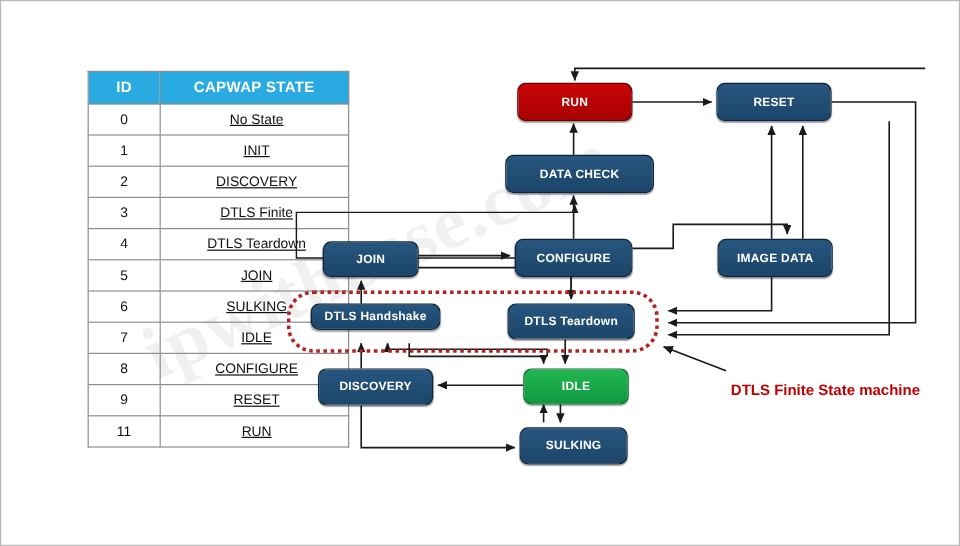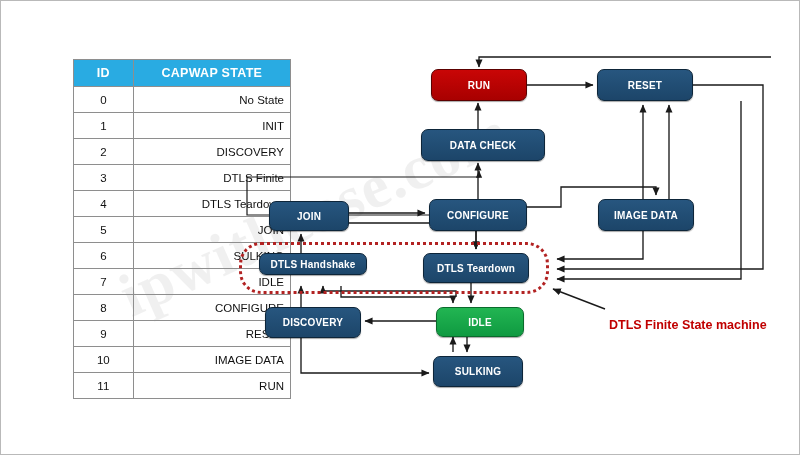--- a/index.html
+++ b/index.html
@@ -18,21 +18,21 @@
 
   
   #capwap-table{position:absolute;left:26px;top:58px;width:218px;
                 border-collapse:collapse;margin-left:46px;}
   #capwap-table th,#capwap-table td{
         border:1px solid #8e8e8e;height:26px;padding:0 6px;
         font-size:11.5px;color:#111;box-sizing:border-box;}
   #capwap-table th{background:#29abe2;color:#ffffff;font-weight:700;
         font-size:12.5px;text-align:center;letter-spacing:.3px;height:27px;}
   #capwap-table td.id-cell{width:60px;text-align:center;}
-  #capwap-table td.state-cell{width:158px;text-align:right;padding-left:10px;}
+  #capwap-table td.state-cell{width:158px;text-align:center;padding-left:10px;text-decoration:underline;}
 
   
   #diagram{position:absolute;left:0;top:0;width:800px;height:455px;}
   #wires{position:absolute;left:0;top:0;width:800px;height:455px;}
 
   .node{position:absolute;box-sizing:border-box;border-radius:7px;
         display:flex;align-items:center;justify-content:center;
         color:#ffffff;font-weight:700;letter-spacing:.2px;
         font-size:10px;text-align:center;
         border:1px solid #0d2539;
@@ -99,24 +99,20 @@
           <td class="id-cell">7</td>
           <td class="state-cell">IDLE</td>
         </tr>
         <tr>
           <td class="id-cell">8</td>
           <td class="state-cell">CONFIGURE</td>
         </tr>
         <tr>
           <td class="id-cell">9</td>
           <td class="state-cell">RESET</td>
-        </tr>
-        <tr>
-          <td class="id-cell">10</td>
-          <td class="state-cell">IMAGE DATA</td>
         </tr>
         <tr>
           <td class="id-cell">11</td>
           <td class="state-cell">RUN</td>
         </tr>
       </tbody>
   </table>
 
   <div id="diagram">
 

